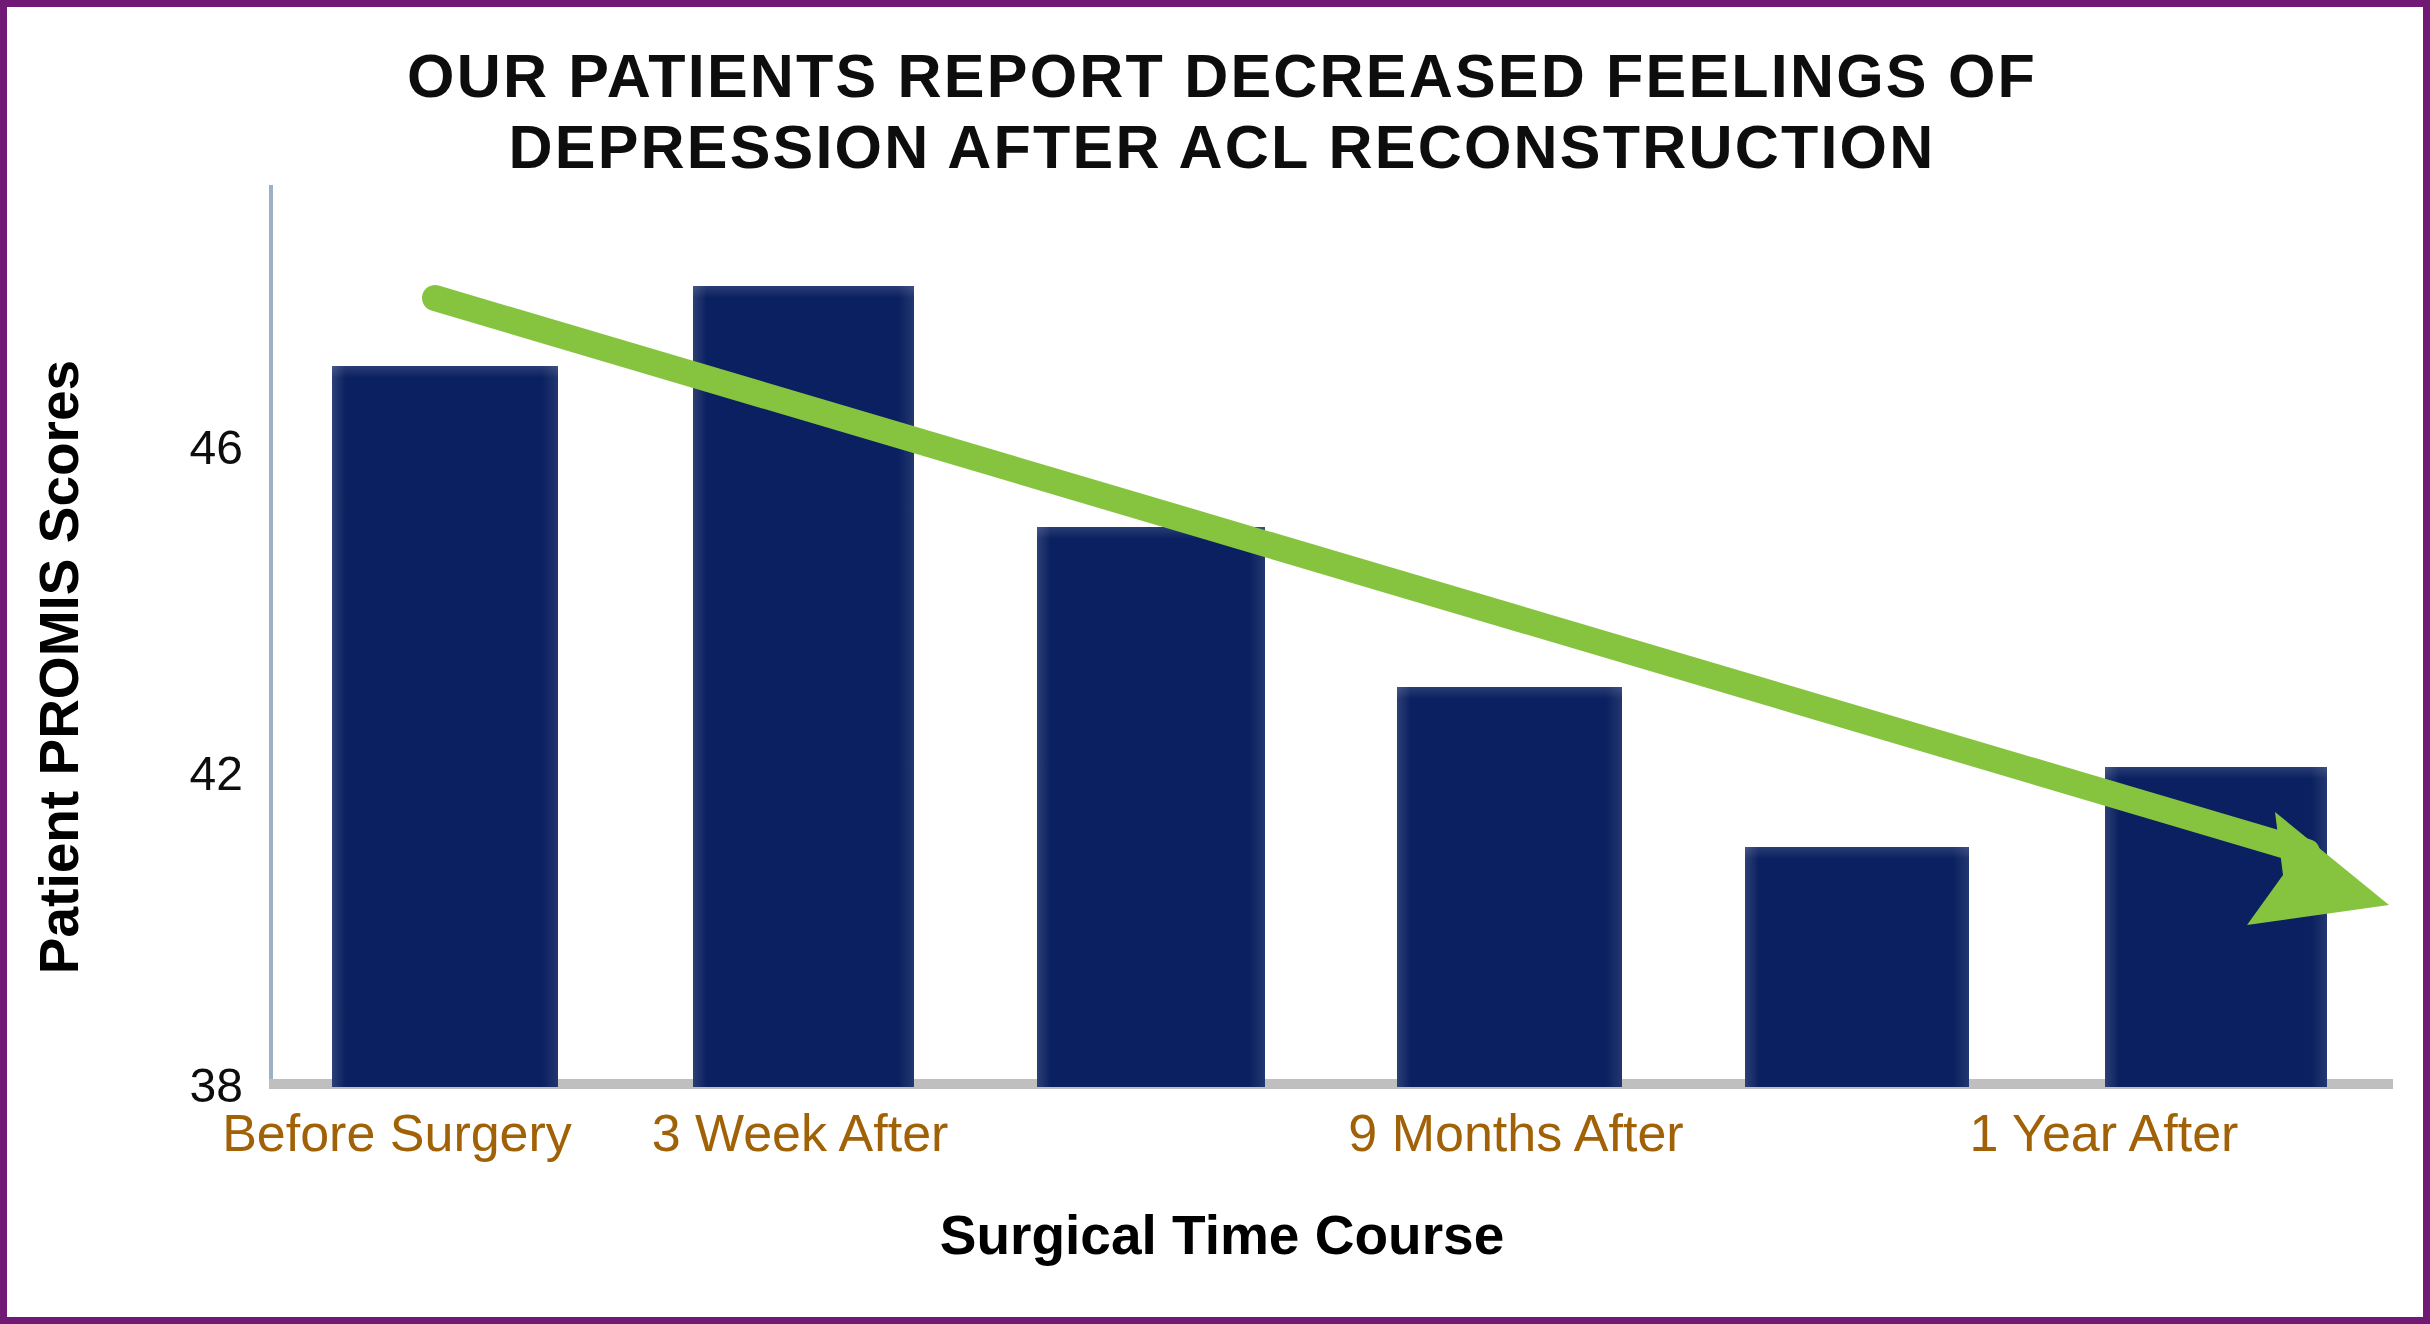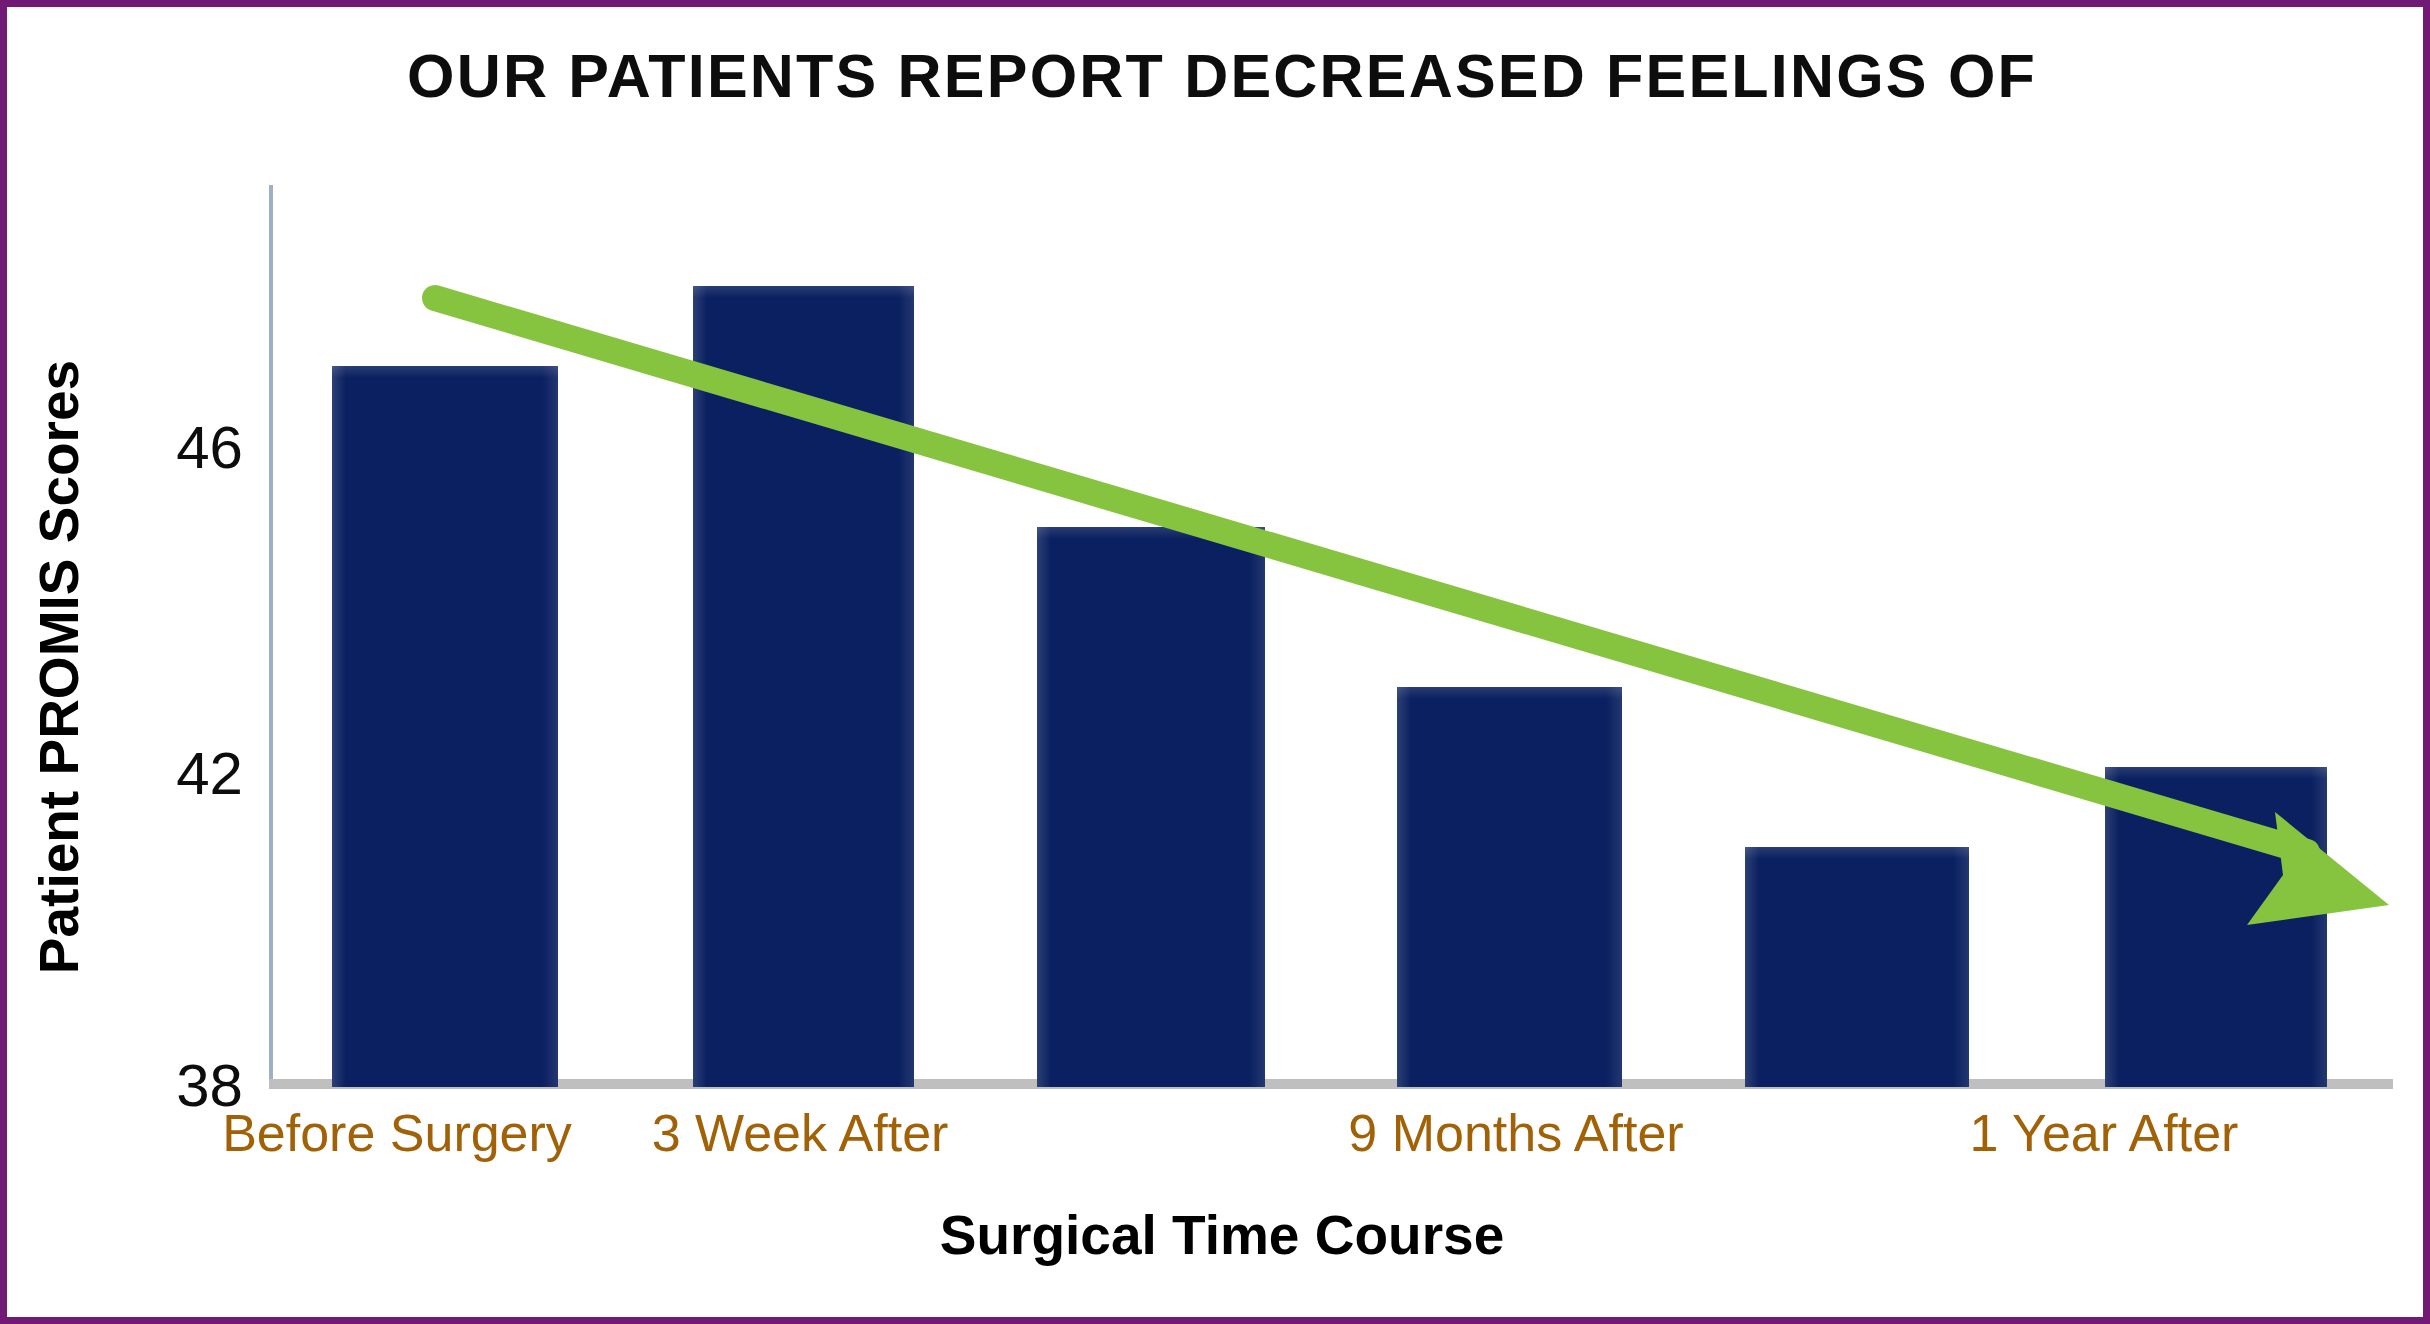--- a/index.html
+++ b/index.html
@@ -85,21 +85,21 @@
     background: #9fb0c4;
   }
 
   
   .y-tick {
     position: absolute;
     right: 2180px;
     width: 140px;
     text-align: right;
     font-family: "Liberation Sans", sans-serif;
-    font-size: 60px;
+    font-size: 48px;
     color: #0d0d0d;
     transform: translateY(-50%);
   }
 
   
   .x-label {
     position: absolute;
     top: 1096px;
     text-align: center;
     font-family: "Liberation Sans", sans-serif;
@@ -145,20 +145,21 @@
     pointer-events: none;
   }
 </style>
 </head>
 <body>
 
 <div id="page">
 
   <div id="chart-title">
     <span class="tline">OUR PATIENTS REPORT DECREASED FEELINGS OF</span>
+    <span class="tline">DEPRESSION AFTER ACL RECONSTRUCTION</span>
   </div>
 
   <div id="y-axis-title">Patient PROMIS Scores</div>
 
   <div class="y-tick" style="top:440px;">46</div>
   <div class="y-tick" style="top:766px;">42</div>
   <div class="y-tick" style="top:1078px;">38</div>
 
   <div id="y-axis-line"></div>
   <div id="x-axis-line"></div>

